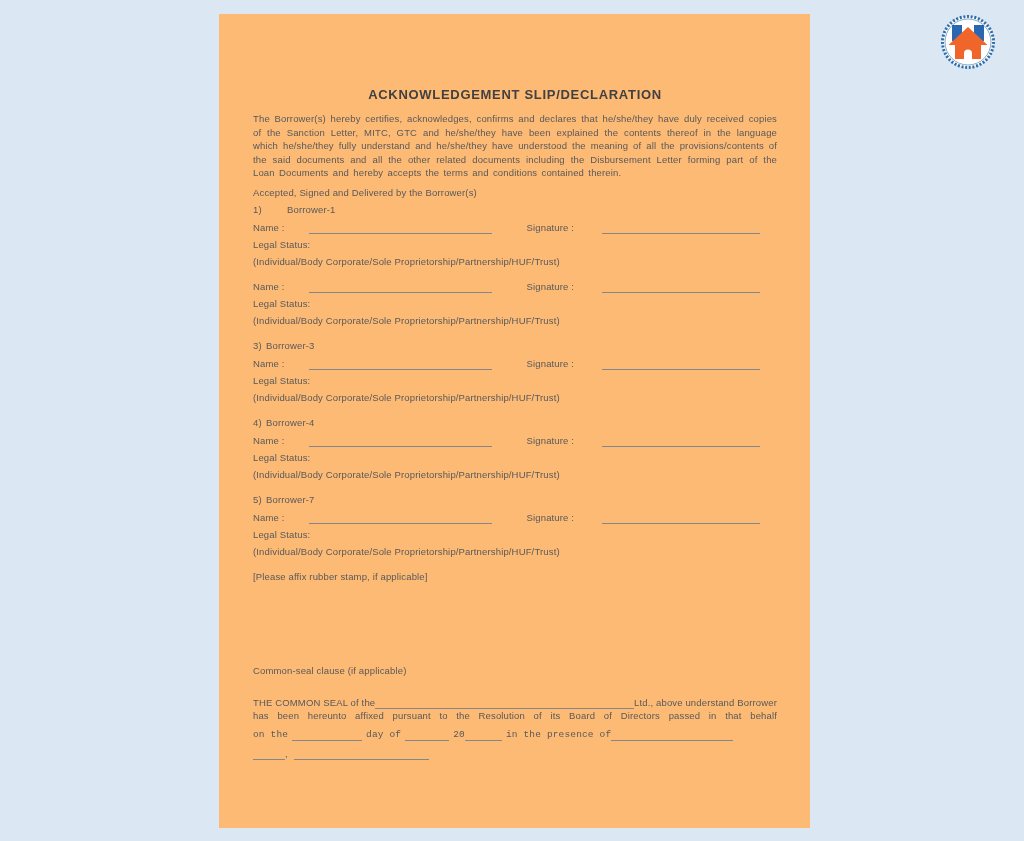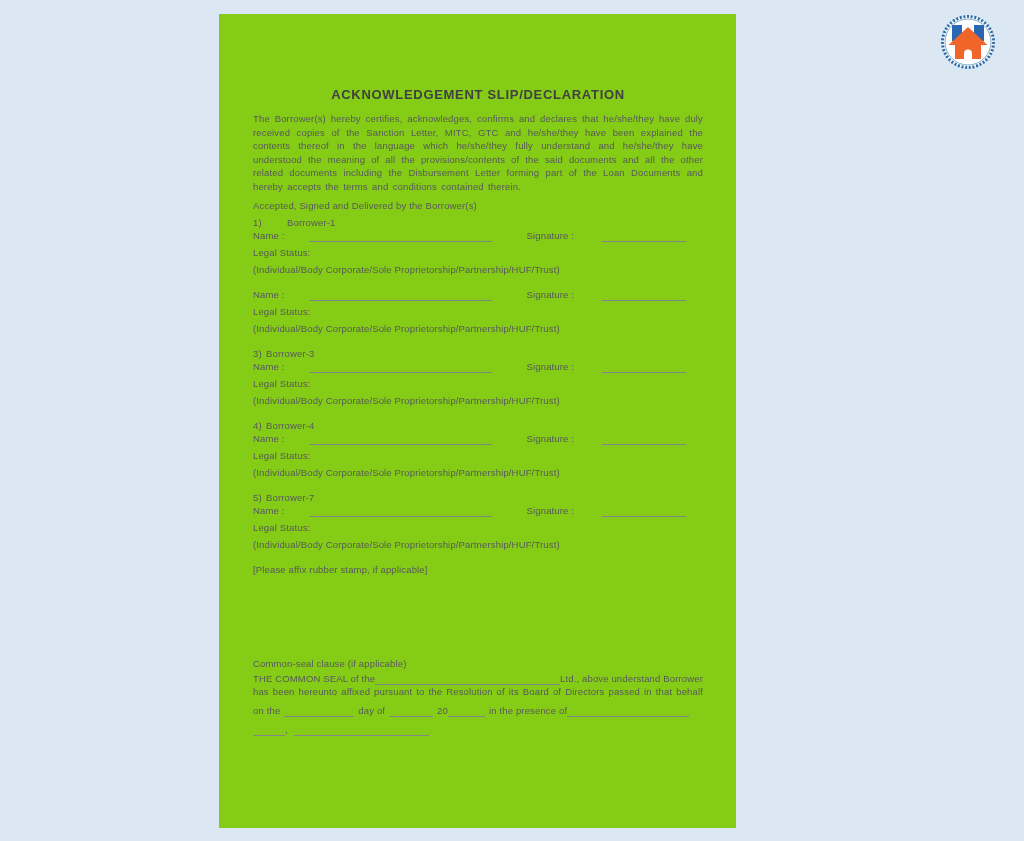--- a/index.html
+++ b/index.html
@@ -6,22 +6,22 @@
   html, body {
     width: 1024px; height: 841px;
     background: #dbe7f3;
     font-family: "Liberation Sans", sans-serif;
     position: relative;
     overflow: hidden;
   }
   .page {
     position: absolute;
     left: 219px; top: 14px;
-    width: 517px; height: 814px;
-    background: #84cc16;
+    width: 591px; height: 814px;
+    background: #fdba74;
   }
   .content {
     position: absolute;
     left: 34px; right: 33px; top: 0; bottom: 0;
     padding-top: 74px;
     color: #58595b;
     font-size: 9.5px;
     letter-spacing: 0.15px;
   }
   .title {
@@ -41,58 +41,60 @@
   .accepted {
     margin-top: 6px;
     line-height: 13px;
   }
   .b-section .b-head { line-height: 13px; }
   .b-section { margin-top: 12px; }
   .b-section.first { margin-top: 4px; }
   .num { display: inline-block; min-width: 13px; }
   .b-section.first .num { min-width: 34px; }
   .field-row {
+    margin-top: 5px;
     display: flex;
     align-items: baseline;
     line-height: 13px;
     padding-right: 17px;
     gap: 23px;
   }
   .line {
     display: inline-block;
     border-bottom: 1px solid #85868a;
     height: 11px;
     align-self: flex-end;
   }
   .name-line { width: 183px; margin-left: 1px; }
   .sig-label { margin-left: 12px; margin-right: 5px; white-space: nowrap; }
   .sig-line { flex: 1; }
   .legal { margin-top: 4px; line-height: 13px; }
   .options { margin-top: 4px; line-height: 13px; }
   .stamp-note { margin-top: 12px; line-height: 13px; }
   .seal-heading { margin-top: 81px; line-height: 13px; }
   .seal-line1 {
-    margin-top: 2px;
+    margin-top: 19px;
     display: flex;
     align-items: baseline;
     line-height: 13px;
   }
   .seal-line1 .pre, .seal-line1 .post { white-space: nowrap; }
   .seal-fill { flex: 1; }
   .seal-line2 {
     margin-top: 0;
     line-height: 13px;
     text-align: justify;
     text-align-last: justify;
   }
   .seal-line3 {
     margin-top: 6px;
     display: flex;
     align-items: baseline;
     line-height: 13px;
+    font-family: Liberation Mono, monospace;
   }
   .seal-line3 span.txt { white-space: nowrap; }
   .gap-l { margin-left: 4px; }
   .gap-r { margin-right: 4px; }
   .blank-a { width: 70px; }
   .blank-b { width: 44px; }
   .blank-c { width: 37px; }
   .blank-d { width: 122px; }
   .seal-line4 {
     margin-top: 6px;

